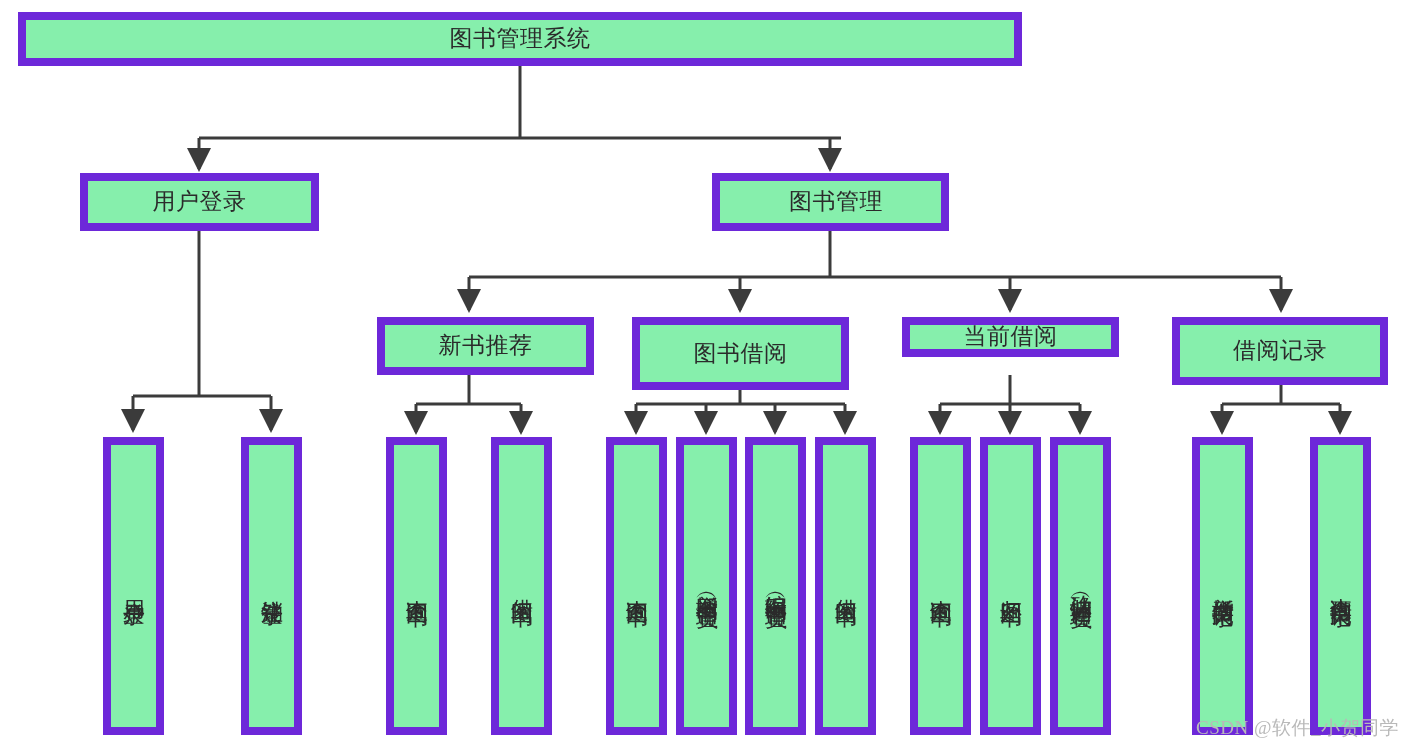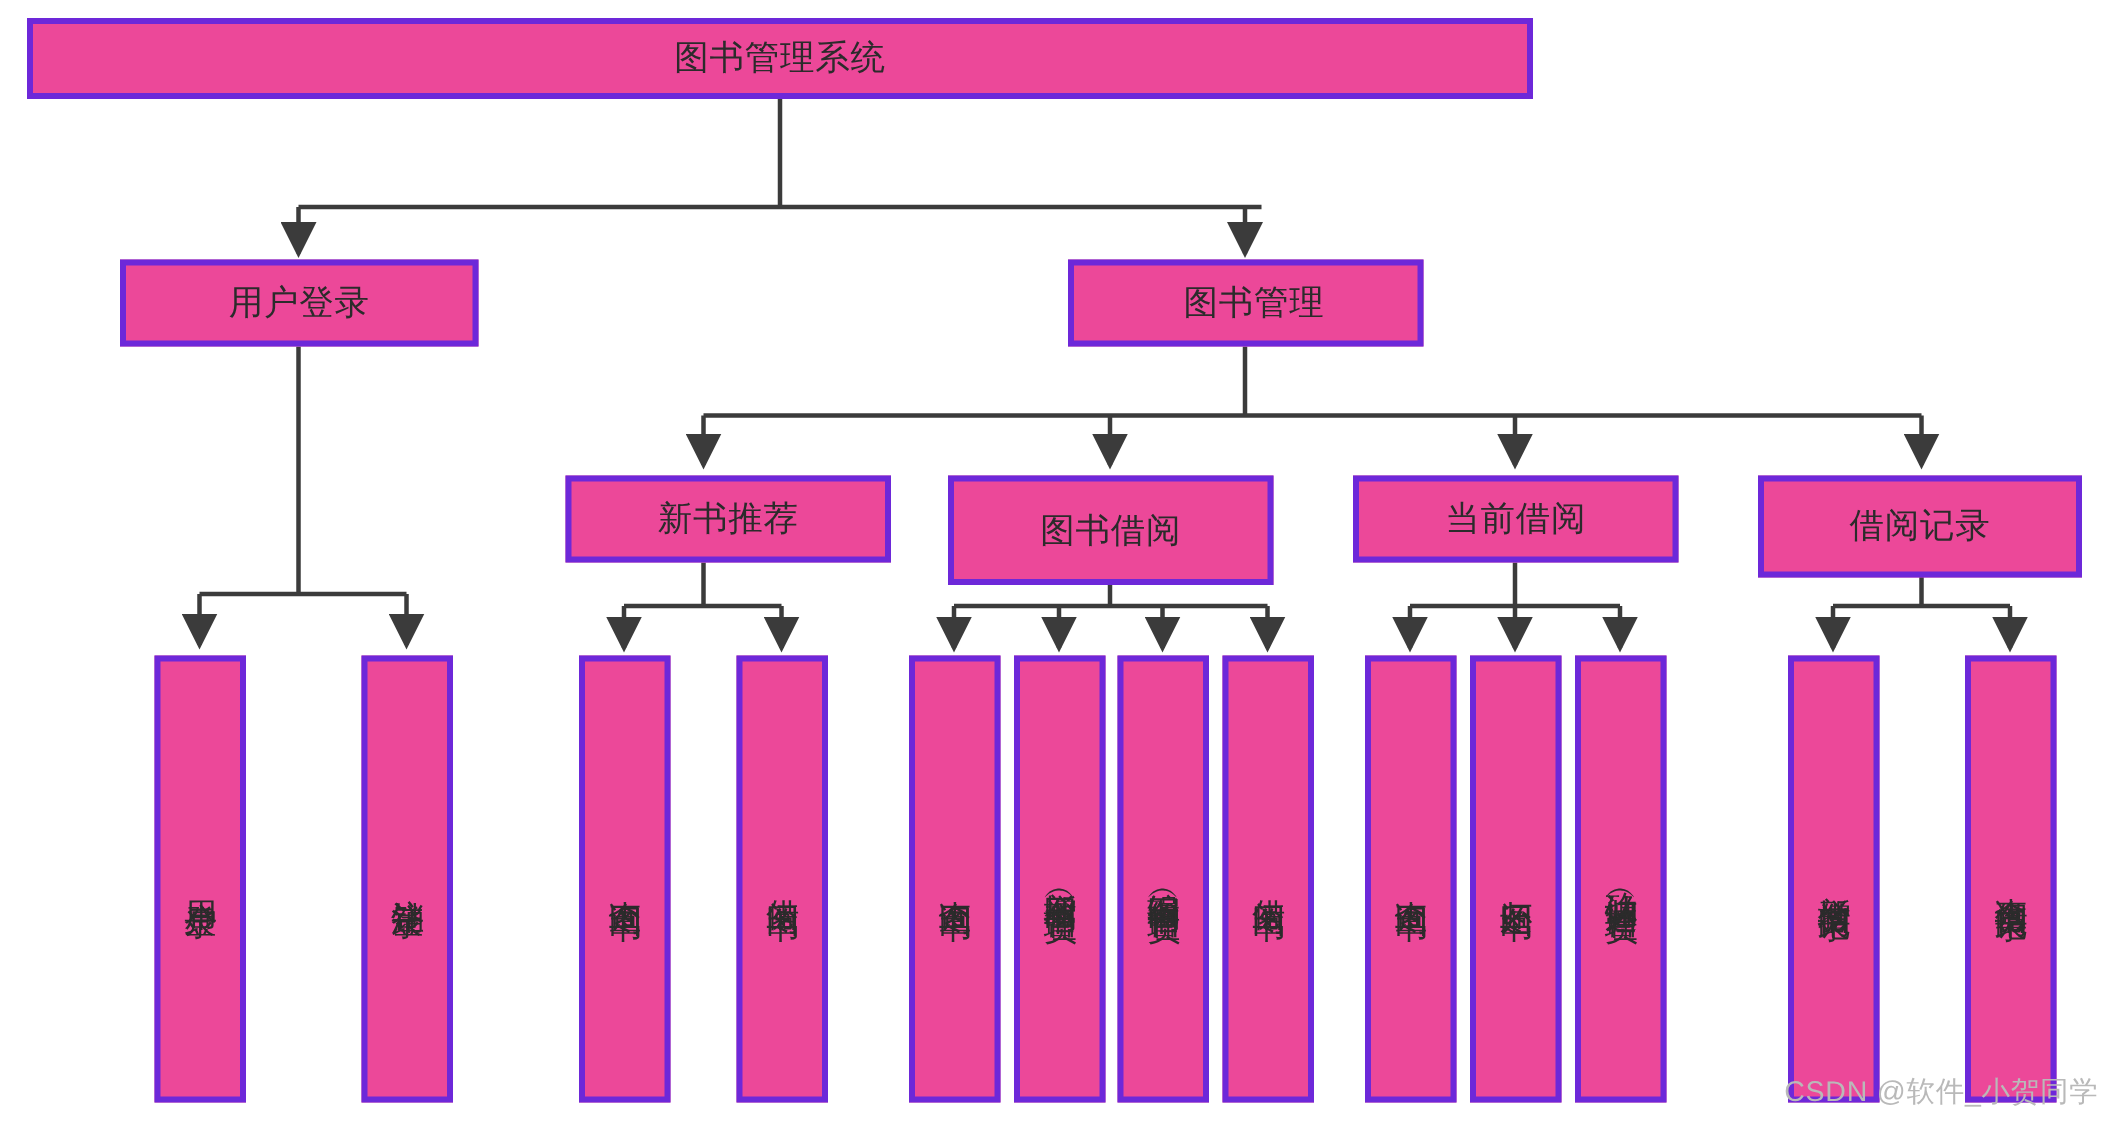--- a/index.html
+++ b/index.html
@@ -19,22 +19,22 @@
     position: absolute;
     left: 0;
     top: 0;
     width: 1405px;
     height: 747px;
     pointer-events: none;
   }
   .node {
     position: absolute;
     box-sizing: border-box;
-    border: 4px solid #6d28d9;
-    background: #ec4899;
+    border: 8px solid #6d28d9;
+    background: #86efac;
     display: flex;
     align-items: center;
     justify-content: center;
     color: #2b2b2b;
   }
   .node .label {
     display: block;
     text-align: center;
     line-height: 1.18;
     letter-spacing: 0.5px;
@@ -55,21 +55,21 @@
     max-height: 258px;
     white-space: normal;
   }
   #watermark {
     position: absolute;
     right: 6px;
     bottom: 6px;
     font-size: 19px;
     color: #b9b9b9;
     letter-spacing: 0.5px;
-    font-family: Liberation Sans, sans-serif;
+    font-family: Liberation Serif, serif;
     white-space: nowrap;
   }
 </style>
 </head>
 <body>
 
 <div id="canvas">
 
   <svg id="edges" viewBox="0 0 1405 747" xmlns="http://www.w3.org/2000/svg">
     <defs>
@@ -135,21 +135,21 @@
   </div>
 
   <div class="node horiz" style="left:361px; top:317px; width:217px; height:58px;margin-left:16px;">
     <span class="label">新书推荐</span>
   </div>
 
   <div class="node horiz" style="left:632px; top:317px; width:217px; height:73px;">
     <span class="label">图书借阅</span>
   </div>
 
-  <div class="node horiz" style="left:902px; top:317px; width:217px; height:58px;">
+  <div class="node horiz" style="left:902px; top:317px; width:217px; height:40px;">
     <span class="label">当前借阅</span>
   </div>
 
   <div class="node horiz" style="left:1172px; top:317px; width:216px; height:68px;">
     <span class="label">借阅记录</span>
   </div>
 
   <div class="node vert" style="left:103px; top:437px; width:61px; height:298px;">
     <span class="label">用户登录</span>
   </div>

